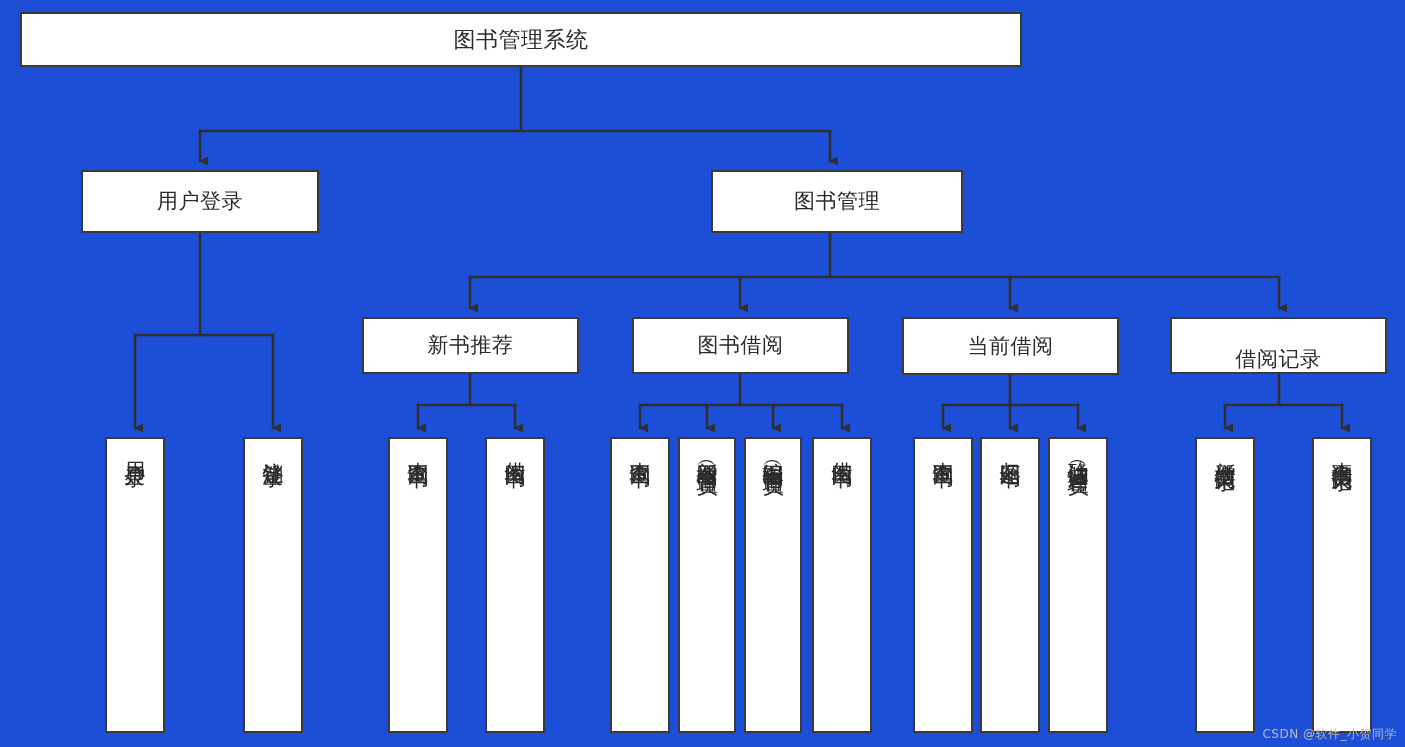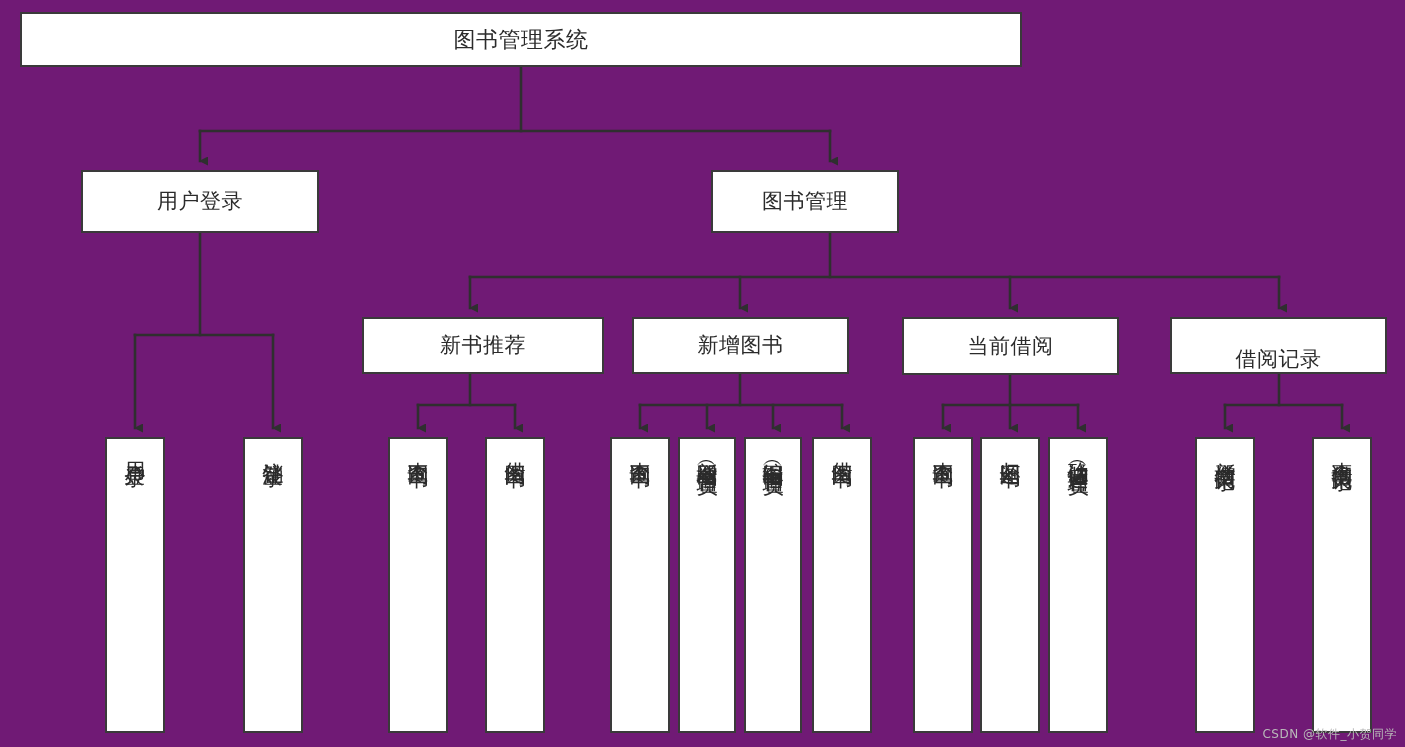--- a/index.html
+++ b/index.html
@@ -8,21 +8,21 @@
     padding: 0;
     background: #ffffff;
   }
   body {
     font-family: "DejaVu Sans", "Liberation Sans", sans-serif;
   }
   #diagram-root {
     position: relative;
     width: 1405px;
     height: 747px;
-    background: #701a75;
+    background: #1d4ed8;
     overflow: hidden;
   }
   #edges-layer {
     position: absolute;
     left: 0;
     top: 0;
     width: 1405px;
     height: 747px;
     pointer-events: none;
   }
@@ -131,29 +131,29 @@
     </g>
   </svg>
 
   <div class="node horiz root" style="left: 20px; top: 12px; width: 1002px; height: 55px;">
     <span class="node-label">图书管理系统</span>
   </div>
 
   <div class="node horiz" style="left: 81px; top: 170px; width: 238px; height: 63px;">
     <span class="node-label">用户登录</span>
   </div>
-  <div class="node horiz" style="left: 711px; top: 170px; width: 188px; height: 63px;">
+  <div class="node horiz" style="left: 711px; top: 170px; width: 252px; height: 63px;">
     <span class="node-label">图书管理</span>
   </div>
 
-  <div class="node horiz" style="left: 362px; top: 317px; width: 242px; height: 57px;">
+  <div class="node horiz" style="left: 362px; top: 317px; width: 217px; height: 57px;">
     <span class="node-label">新书推荐</span>
   </div>
   <div class="node horiz" style="left: 632px; top: 317px; width: 217px; height: 57px;">
-    <span class="node-label">新增图书</span>
+    <span class="node-label">图书借阅</span>
   </div>
   <div class="node horiz" style="left: 902px; top: 317px; width: 217px; height: 58px;">
     <span class="node-label">当前借阅</span>
   </div>
   <div class="node horiz" style="left: 1170px; top: 317px; width: 217px; height: 57px; align-items: flex-end;">
     <span class="node-label">借阅记录</span>
   </div>
 
   <div class="node vert" style="left: 105px; top: 437px; width: 60px; height: 296px;">
     <span class="node-label">用户登录</span>

